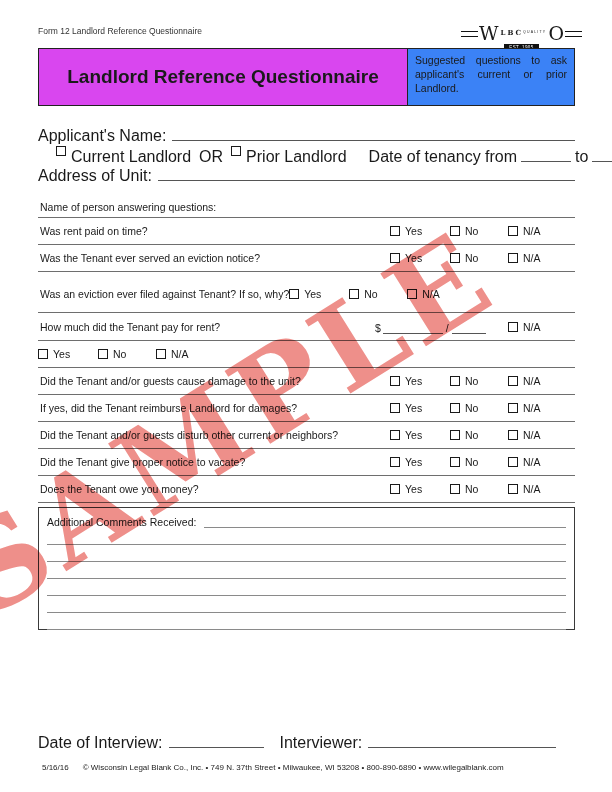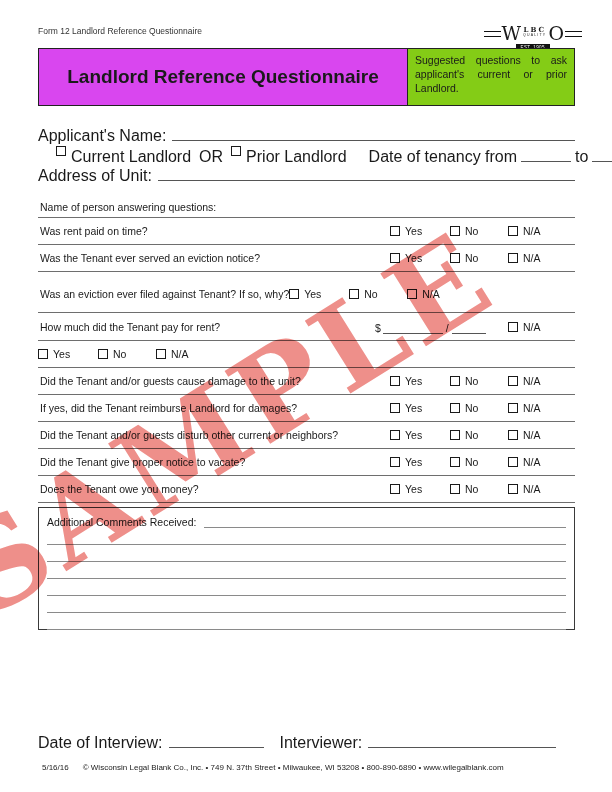--- a/index.html
+++ b/index.html
@@ -8,30 +8,30 @@
     font-family:"Liberation Sans", sans-serif; color:#1a1a1a; overflow:hidden;
   }
 
   
   .form-ref { position:absolute; left:38px; top:26px; font-size:8.5px; color:#333; }
 
   .logo { position:absolute; right:30px; top:24px; display:flex; flex-direction:column; align-items:center; }
   .logo-row { display:flex; align-items:center; }
   .logo-rule { width:17px; height:4px; border-top:1px solid #111; border-bottom:1px solid #111; }
   .logo-w, .logo-o { font-family:"DejaVu Serif", serif; font-size:19px; line-height:1; margin:0 1px; }
-  .logo-mid { display:flex; flex-direction:column; align-items:center; margin:0 1px; transform:translateY(-1px); }
+  .logo-mid { display:flex; flex-direction:row; align-items:center; margin:0 1px; transform:translateY(-1px); }
   .logo-lbc { font-family:"DejaVu Serif", serif; font-size:7px; font-weight:bold; letter-spacing:2px; line-height:1; }
   .logo-quality { font-size:3.5px; letter-spacing:1.2px; line-height:1.5; }
   .logo-est { background:#111; color:#fff; font-size:4.5px; line-height:1.3; padding:1px 5px; margin-top:1px; letter-spacing:0.4px; }
 
   
   .header { position:absolute; left:38px; top:48px; width:537px; height:58px; display:flex; border:1px solid #222; box-sizing:border-box; }
   .header-title-cell { flex:1; background:#e9e9e9; display:flex; align-items:center; justify-content:center; border-right:1px solid #222; }
   .header-title { font-size:19px; font-weight:bold; }
-  .header-note-cell { width:166px; box-sizing:border-box; padding:5px 7px 0 7px; font-size:10.5px; line-height:1.32; text-align:justify; background:#84cc16; }
+  .header-note-cell { width:166px; box-sizing:border-box; padding:5px 7px 0 7px; font-size:10.5px; line-height:1.32; text-align:justify; background:#3b82f6; }
 
   
   .fieldline { position:absolute; display:flex; align-items:flex-start; font-size:16px; white-space:nowrap; }
   .lbl { margin-right:6px; }
   .u { border-bottom:1px solid #555; height:13px; display:inline-block; }
   .u-fill { flex:1; }
   .cb { width:8px; height:8px; border:1.2px solid #1a1a1a; margin-right:5px; flex:none; background:#fff; }
   .cb-inline { transform:translateY(-2px); }
 
   

